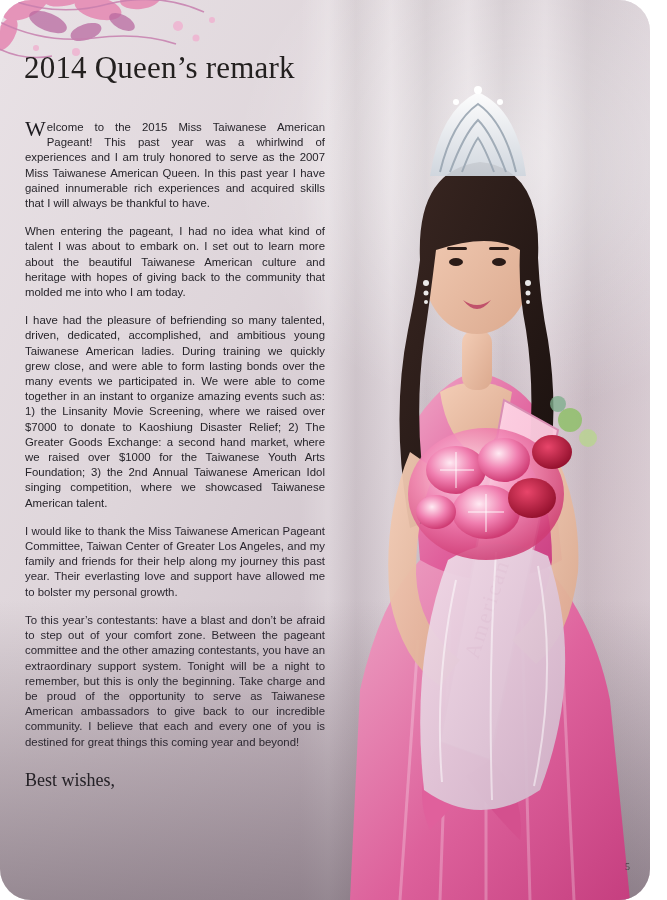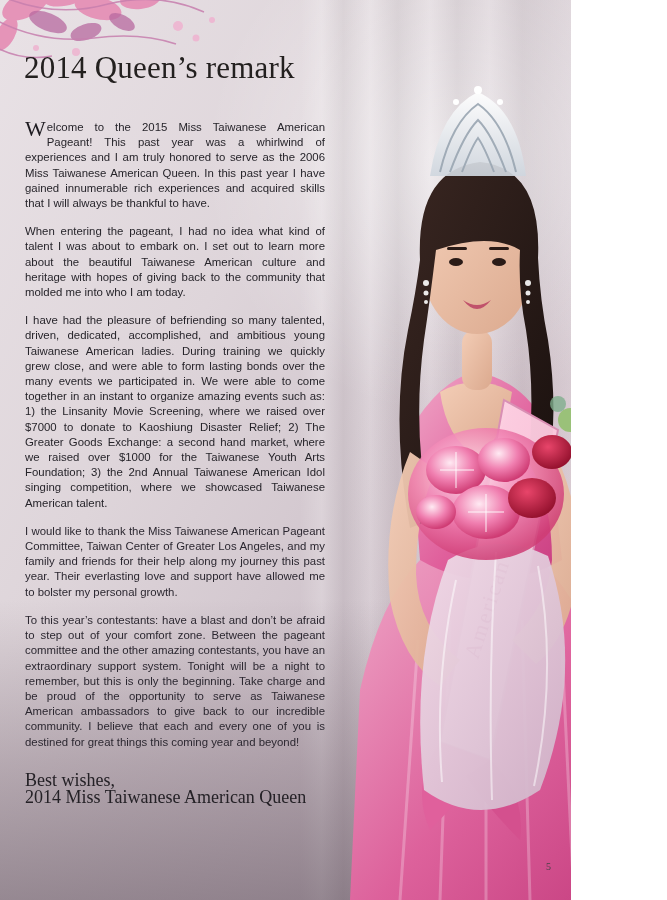--- a/index.html
+++ b/index.html
@@ -5,24 +5,25 @@
   html, body {
     margin: 0;
     padding: 0;
     background: #ffffff;
   }
   body {
     font-family: "Liberation Sans", sans-serif;
   }
   .page {
     position: relative;
-    width: 571px;
+    width: 650px;
     height: 900px;
     overflow: hidden;
     background: #f7f3f5;
+    border-radius: 31px;
   }
 
   
   .photo-bg {
     position: absolute;
     inset: 0;
     background:
       radial-gradient(ellipse 60% 40% at 78% 18%, rgba(255,255,255,0.55), rgba(255,255,255,0) 70%),
       radial-gradient(ellipse 50% 55% at 95% 60%, rgba(214,196,204,0.8), rgba(214,196,204,0) 70%),
       linear-gradient(120deg, #e9e2e6 0%, #ded5da 35%, #cfc3cb 65%, #bfb1bb 100%);
@@ -280,26 +281,25 @@
           <circle cx="222" cy="34" r="3"></circle>
         <circle cx="86" cy="66" r="4"></circle>
           <circle cx="46" cy="62" r="3"></circle>
       </g>
     </svg>
   </div>
 
   <div class="title">2014 Queen’s remark</div>
 
   <div class="body-col">
-    <p class="para"><span class="dropcap-w">W</span><span>elcome to the 2015 Miss Taiwanese American Pageant! This past year was a whirlwind of experiences and I am truly honored to serve as the 2006 Miss Taiwanese American Queen. In this past year I have gained innumerable rich experiences and acquired skills that I will always be thankful to have.</span></p>
+    <p class="para"><span class="dropcap-w">W</span><span>elcome to the 2015 Miss Taiwanese American Pageant! This past year was a whirlwind of experiences and I am truly honored to serve as the 2007 Miss Taiwanese American Queen. In this past year I have gained innumerable rich experiences and acquired skills that I will always be thankful to have.</span></p>
     <p class="para">When entering the pageant, I had no idea what kind of talent I was about to embark on. I set out to learn more about the beautiful Taiwanese American culture and heritage with hopes of giving back to the community that molded me into who I am today.</p>
     <p class="para">I have had the pleasure of befriending so many talented, driven, dedicated, accomplished, and ambitious young Taiwanese American ladies. During training we quickly grew close, and were able to form lasting bonds over the many events we participated in. We were able to come together in an instant to organize amazing events such as: 1) the Linsanity Movie Screening, where we raised over $7000 to donate to Kaoshiung Disaster Relief; 2) The Greater Goods Exchange: a second hand market, where we raised over $1000 for the Taiwanese Youth Arts Foundation; 3) the 2nd Annual Taiwanese American Idol singing competition, where we showcased Taiwanese American talent.</p>
     <p class="para over-photo">I would like to thank the Miss Taiwanese American Pageant Committee, Taiwan Center of Greater Los Angeles, and my family and friends for their help along my journey this past year. Their everlasting love and support have allowed me to bolster my personal growth.</p>
     <p class="para over-photo last">To this year’s contestants: have a blast and don’t be afraid to step out of your comfort zone. Between the pageant committee and the other amazing contestants, you have an extraordinary support system. Tonight will be a night to remember, but this is only the beginning. Take charge and be proud of the opportunity to serve as Taiwanese American ambassadors to give back to our incredible community. I believe that each and every one of you is destined for great things this coming year and beyond!</p>
   </div>
 
   <div class="signoff">
     <div>Best wishes,</div>
-    <div>2014 Miss Taiwanese American Queen</div>
   </div>
 
   <div class="page-num">5</div>
 </div>
 
 </body></html>

